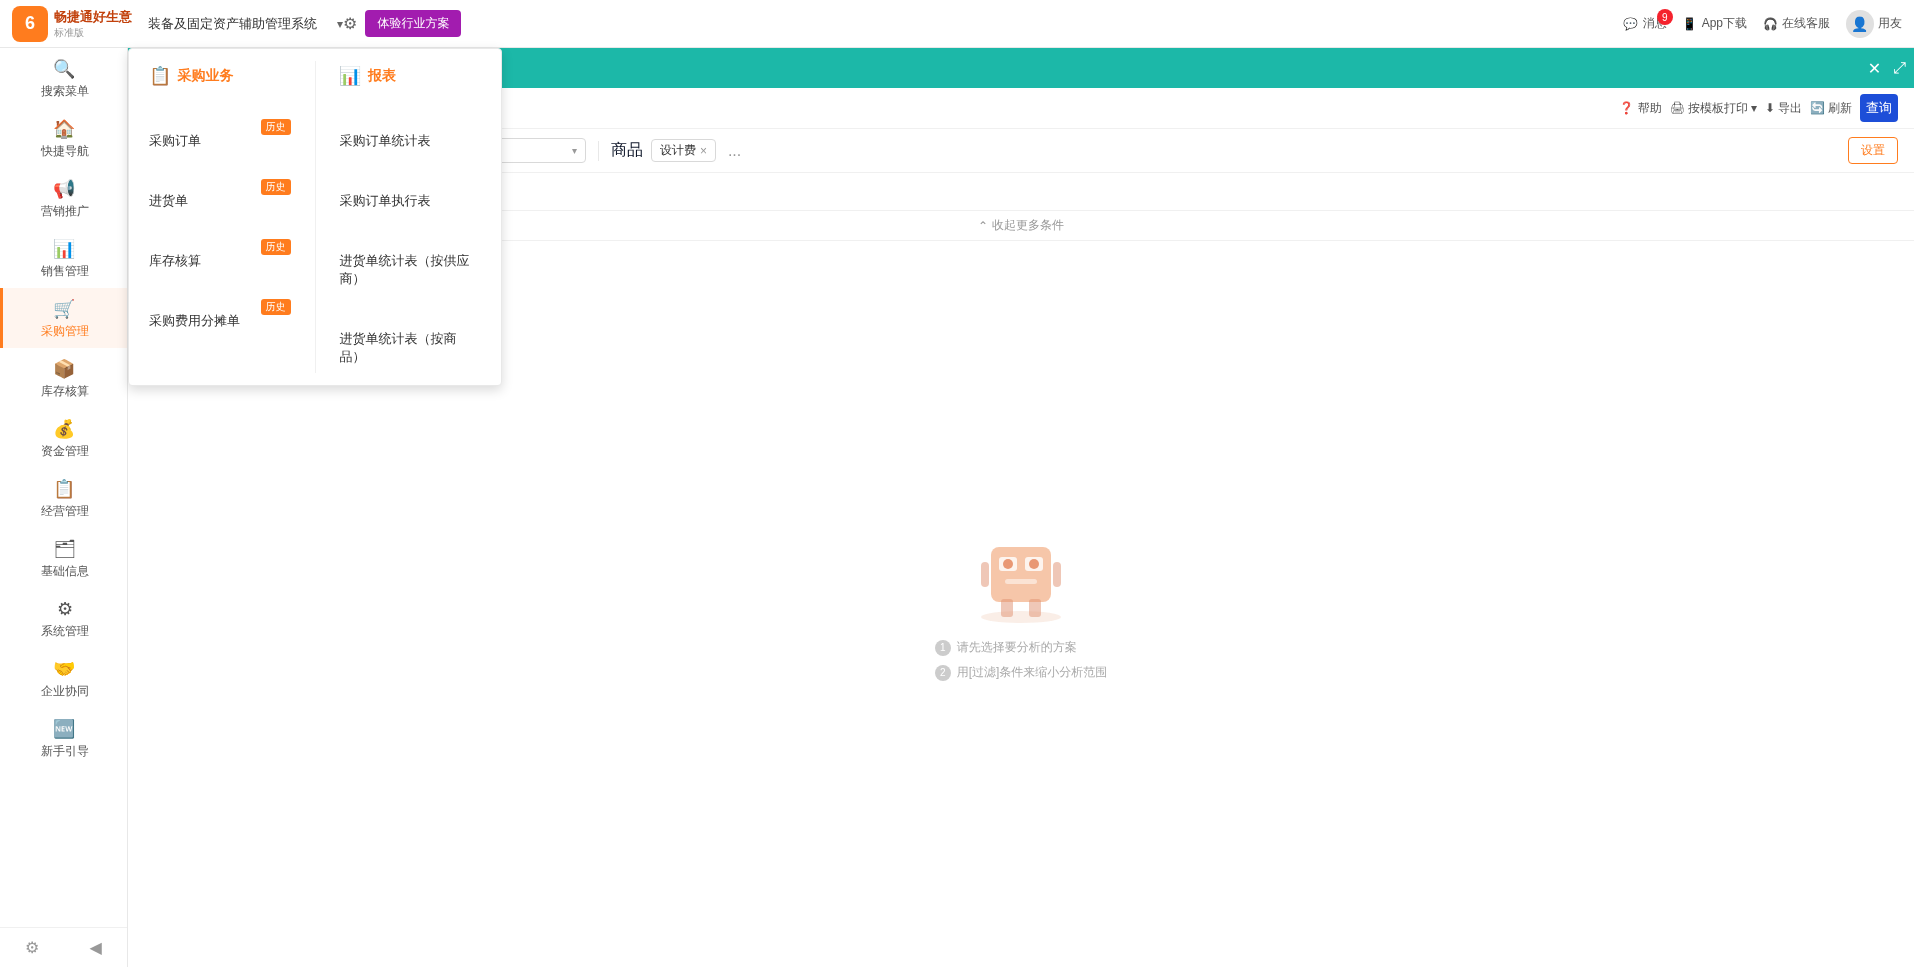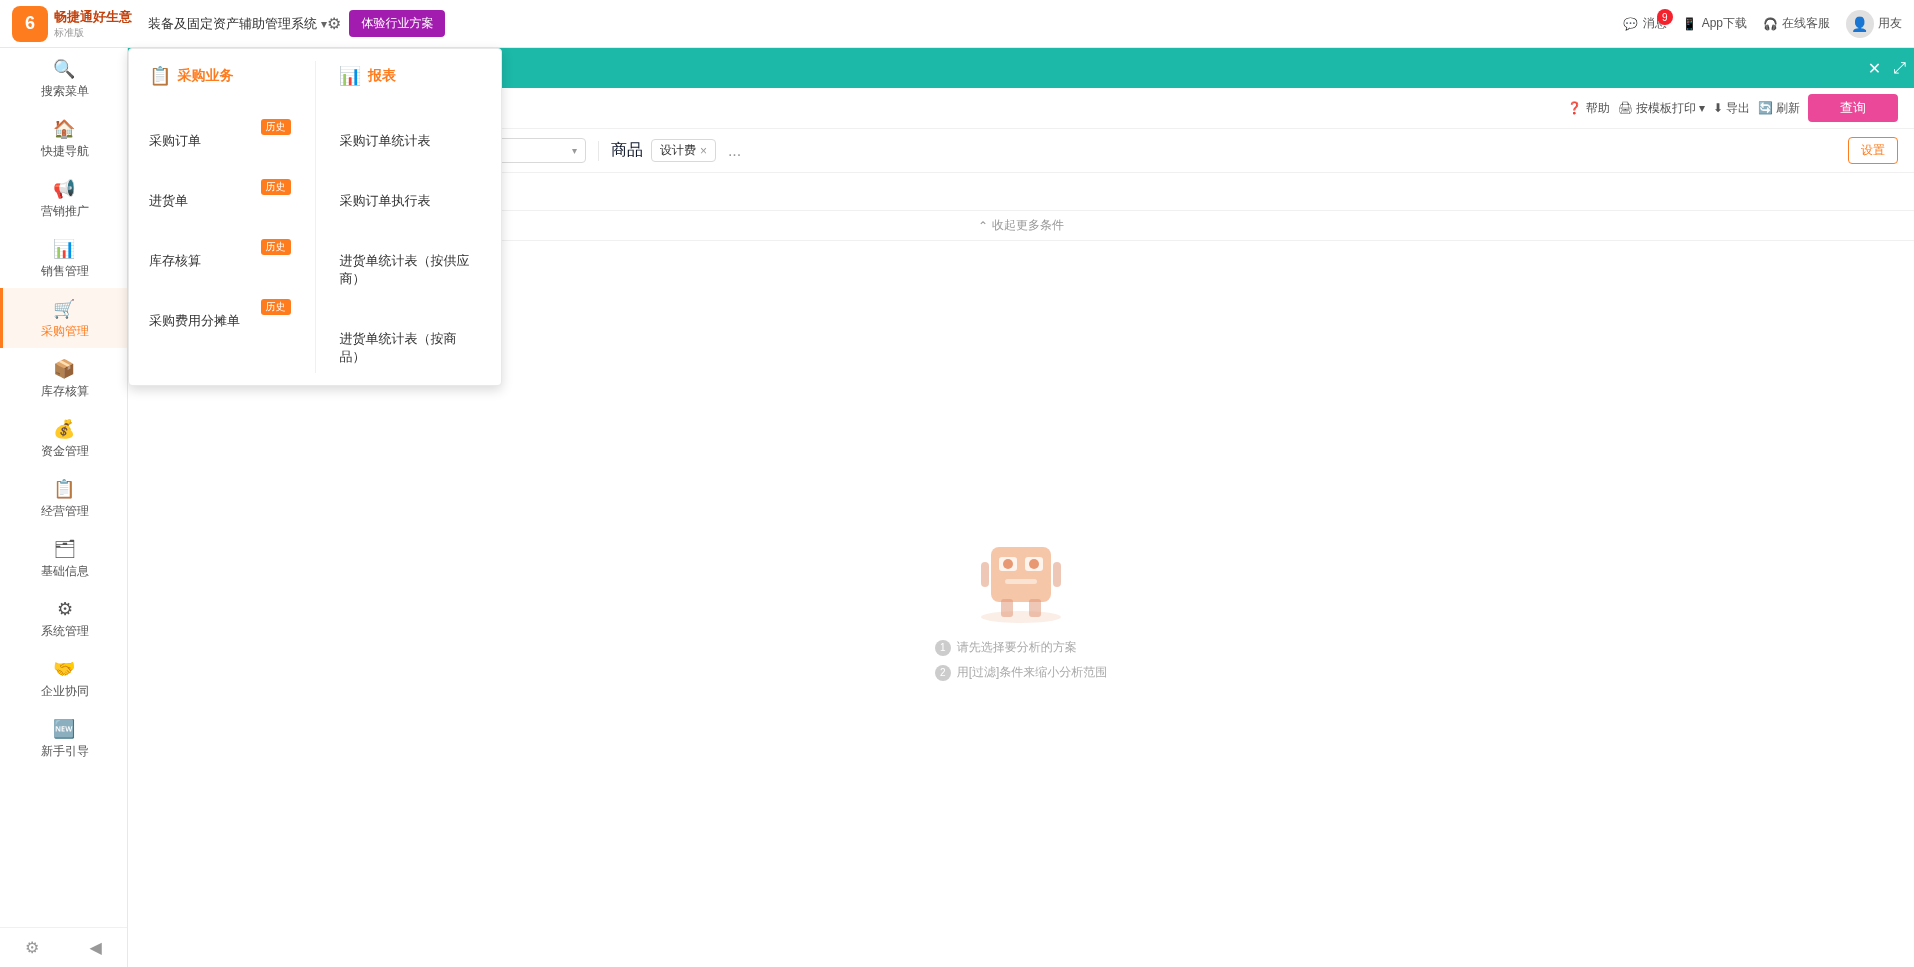--- a/index.html
+++ b/index.html
@@ -11,21 +11,21 @@
     .main-area { display: flex; flex: 1; overflow: hidden; }
     .sidebar { width: 128px; background: #fff; border-right: 1px solid #e8e8e8; display: flex; flex-direction: column; flex-shrink: 0; }
     .content-area { flex: 1; display: flex; flex-direction: column; overflow: hidden; background: #f0f2f5; }
 
     
     .logo-area { display: flex; align-items: center; margin-right: 16px; }
     .logo-icon { width: 36px; height: 36px; background: #ff7c1e; border-radius: 8px; display: flex; align-items: center; justify-content: center; color: white; font-size: 18px; font-weight: bold; }
     .logo-text { margin-left: 6px; }
     .logo-text .line1 { color: #c2410c; font-size: 13px; font-weight: bold; }
     .logo-text .line2 { color: #999; font-size: 10px; }
-    .system-title { color: #333; font-size: 13px; margin-right: 4px; }
+    .system-title { color: #333; font-size: 13px; margin-right: 20px; }
     .system-title-area { display: flex; align-items: center; margin-right: auto; }
     .dropdown-btn { background: none; border: none; cursor: pointer; color: #666; font-size: 12px; }
     .settings-icon-btn { background: none; border: none; cursor: pointer; color: #666; margin-right: 8px; font-size: 16px; }
     .industry-btn { background: #a21caf; color: white; border: none; border-radius: 4px; padding: 5px 12px; font-size: 12px; cursor: pointer; }
     .top-right { display: flex; align-items: center; gap: 16px; margin-left: auto; }
     .top-right-item { display: flex; align-items: center; gap: 4px; color: #555; font-size: 12px; cursor: pointer; position: relative; }
     .badge { background: #f5222d; color: white; border-radius: 50%; width: 16px; height: 16px; font-size: 10px; display: flex; align-items: center; justify-content: center; position: absolute; top: -6px; right: -6px; }
     .avatar { width: 28px; height: 28px; background: #e0e0e0; border-radius: 50%; display: flex; align-items: center; justify-content: center; color: #999; font-size: 14px; }
 
     
@@ -43,21 +43,21 @@
     .sidebar-icon { font-size: 18px; margin-bottom: 3px; }
     .sidebar-bottom { margin-top: auto; display: flex; justify-content: space-around; padding: 10px 0; border-top: 1px solid #f0f0f0; }
     .sidebar-bottom-btn { background: none; border: none; color: #999; cursor: pointer; font-size: 16px; }
     .filter-row { display: flex; align-items: center; gap: 8px; padding: 8px 16px; background: white; border-bottom: 1px solid #f0f0f0; flex-shrink: 0; flex-wrap: wrap; }
     .filter-label { color: #0f172a; font-size: 16px; }
     .filter-select { display: flex; align-items: center; border: 1px solid #d9d9d9; border-radius: 4px; padding: 3px 8px; font-size: 12px; color: #333; min-width: 120px; cursor: pointer; background: white; }
     .filter-select .arrow { margin-left: auto; color: #999; font-size: 10px; }
     .filter-tag { display: flex; align-items: center; background: #fff; border: 1px solid #d9d9d9; border-radius: 4px; padding: 2px 8px; font-size: 12px; color: #333; }
     .filter-tag .close { margin-left: 4px; color: #999; cursor: pointer; }
     .filter-dots { color: #999; cursor: pointer; font-size: 16px; margin-left: 4px; }
-    .btn-query { background: #ec4899; color: white; border: none; border-radius: 4px; padding: 5px 32px; font-size: 13px; cursor: pointer; }
+    .btn-query { background: #1d4ed8; color: white; border: none; border-radius: 4px; padding: 5px 6px; font-size: 13px; cursor: pointer; }
     .btn-set { background: white; color: #ff7c1e; border: 1px solid #ff7c1e; border-radius: 4px; padding: 4px 12px; font-size: 12px; cursor: pointer; }
     .toolbar-right { margin-left: auto; display: flex; align-items: center; gap: 8px; }
     .toolbar-btn { background: none; border: none; color: #555; font-size: 12px; cursor: pointer; display: flex; align-items: center; gap: 3px; }
 
     
     .filter-row2 { display: flex; align-items: center; gap: 8px; padding: 6px 16px; background: white; border-bottom: 1px solid #f0f0f0; flex-shrink: 0; }
 
     
     .collapse-bar { background: white; display: flex; justify-content: center; padding: 6px; border-bottom: 1px solid #f0f0f0; }
     .collapse-btn { background: none; border: none; color: #999; font-size: 12px; cursor: pointer; display: flex; align-items: center; gap: 4px; }

